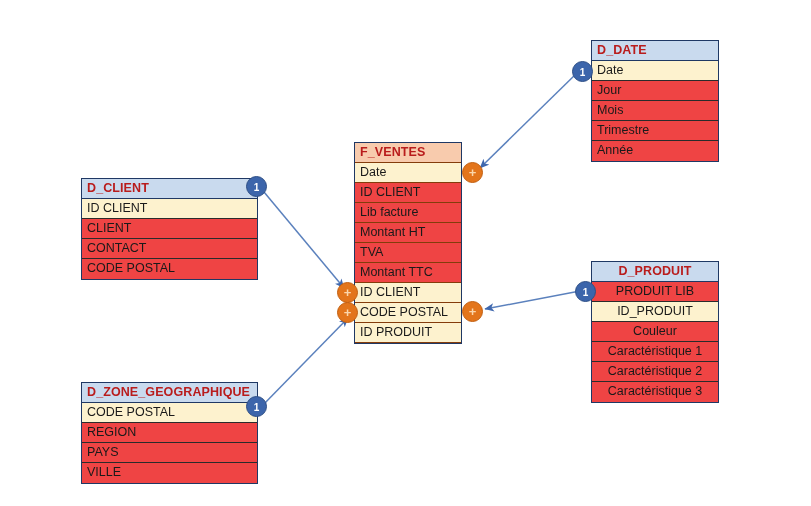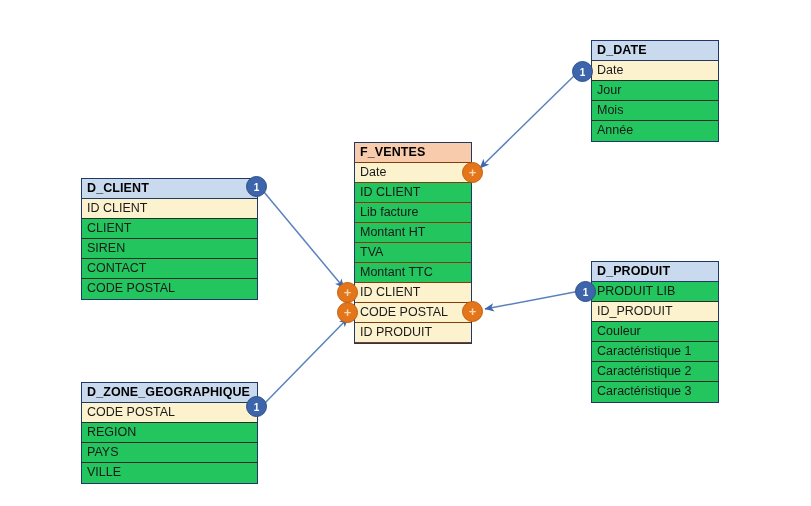--- a/index.html
+++ b/index.html
@@ -40,38 +40,38 @@
     background: #ffffff;
     box-sizing: border-box;
   }
   .entity-title {
     height: 20px;
     line-height: 19px;
     padding: 0 5px;
     font-size: 12.5px;
     font-weight: bold;
     letter-spacing: 0.1px;
-    color: #000000;
+    color: #b91c1c;
     background: #c9daee;
     border-bottom: 1px solid #1f3864;
     box-sizing: border-box;
     white-space: nowrap;
     overflow: hidden;
   }
   .entity.fact > .entity-title {
     background: #f8cbad;
     border-bottom: 1px solid #843c0b;
   }
   .field {
     height: 20px;
     line-height: 19px;
     padding: 0 5px;
     font-size: 12.5px;
     color: #1a1a1a;
-    background: #22c55e;
+    background: #ef4444;
     border-bottom: 1px solid #2b2b2b;
     box-sizing: border-box;
     white-space: nowrap;
     overflow: hidden;
   }
   .field:last-child {
     border-bottom: none;
   }
   .field.key {
     background: #fdf2ce;
@@ -126,52 +126,52 @@
 
     <line x1="580" y1="291" x2="485" y2="309" stroke="#5b81bd" stroke-width="1.5" marker-end="url(#arrowhead)"></line>
 
     <line x1="262" y1="406" x2="348" y2="318" stroke="#5b81bd" stroke-width="1.5" marker-end="url(#arrowhead)"></line>
   </svg>
 
   <div class="entity" id="ent-d-client" style="left:81px; top:178px; width:177px;">
     <div class="entity-title">D_CLIENT</div>
     <div class="field key">ID CLIENT</div>
     <div class="field">CLIENT</div>
-    <div class="field">SIREN</div>
     <div class="field">CONTACT</div>
     <div class="field">CODE POSTAL</div>
   </div>
 
   <div class="entity" id="ent-d-date" style="left:591px; top:40px; width:128px;">
     <div class="entity-title">D_DATE</div>
     <div class="field key">Date</div>
     <div class="field">Jour</div>
     <div class="field">Mois</div>
+    <div class="field">Trimestre</div>
     <div class="field">Année</div>
   </div>
 
-  <div class="entity" id="ent-d-produit" style="left:591px; top:261px; width:128px;">
+  <div class="entity" id="ent-d-produit" style="left:591px; top:261px; width:128px;text-align:center;">
     <div class="entity-title">D_PRODUIT</div>
     <div class="field">PRODUIT LIB</div>
     <div class="field key">ID_PRODUIT</div>
     <div class="field">Couleur</div>
     <div class="field">Caractéristique 1</div>
     <div class="field">Caractéristique 2</div>
     <div class="field">Caractéristique 3</div>
   </div>
 
   <div class="entity" id="ent-d-zone" style="left:81px; top:382px; width:177px;">
     <div class="entity-title">D_ZONE_GEOGRAPHIQUE</div>
     <div class="field key">CODE POSTAL</div>
     <div class="field">REGION</div>
     <div class="field">PAYS</div>
     <div class="field">VILLE</div>
   </div>
 
-  <div class="entity fact" id="ent-f-ventes" style="left:354px; top:142px; width:118px;">
+  <div class="entity fact" id="ent-f-ventes" style="left:354px; top:142px; width:108px;">
     <div class="entity-title">F_VENTES</div>
     <div class="field key">Date</div>
     <div class="field">ID CLIENT</div>
     <div class="field">Lib facture</div>
     <div class="field">Montant HT</div>
     <div class="field">TVA</div>
     <div class="field">Montant TTC</div>
     <div class="field key">ID CLIENT</div>
     <div class="field key">CODE POSTAL</div>
     <div class="field key">ID PRODUIT</div>

